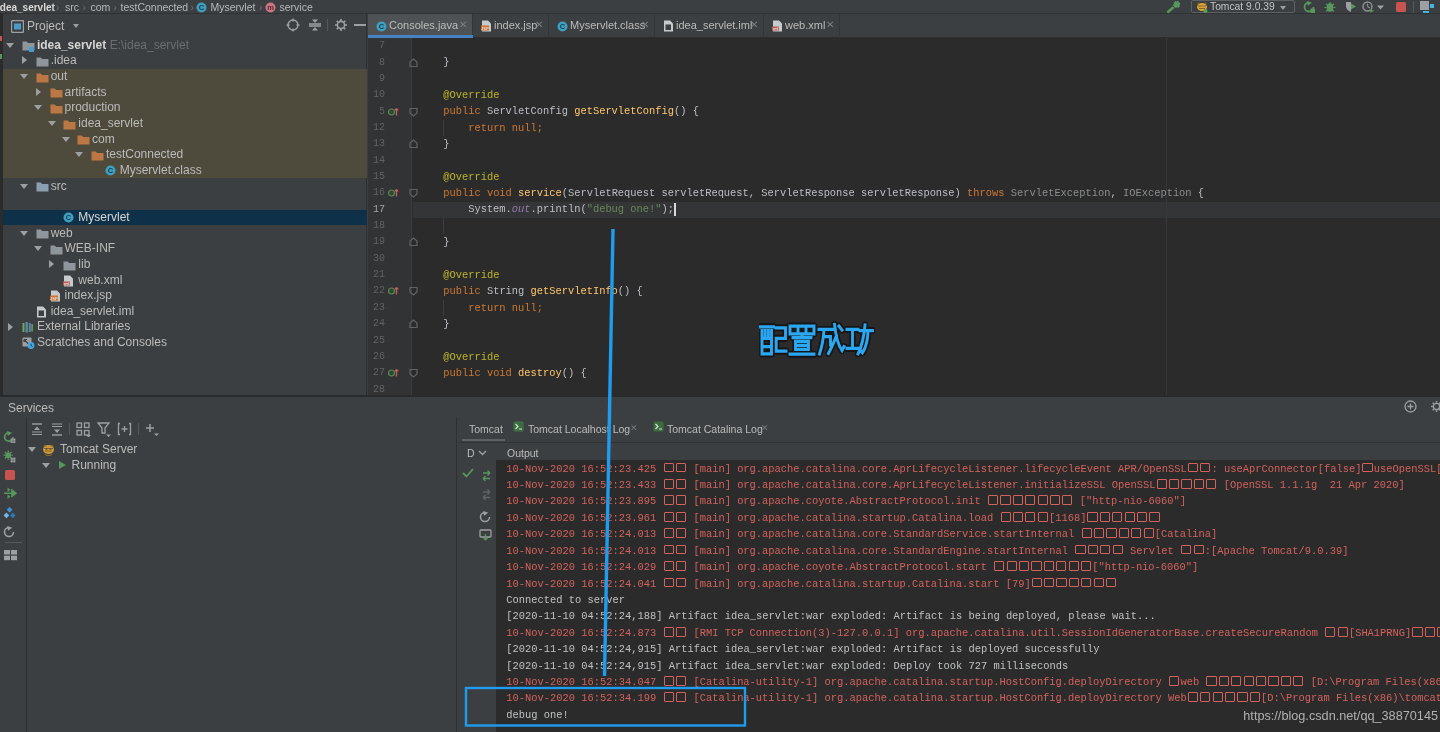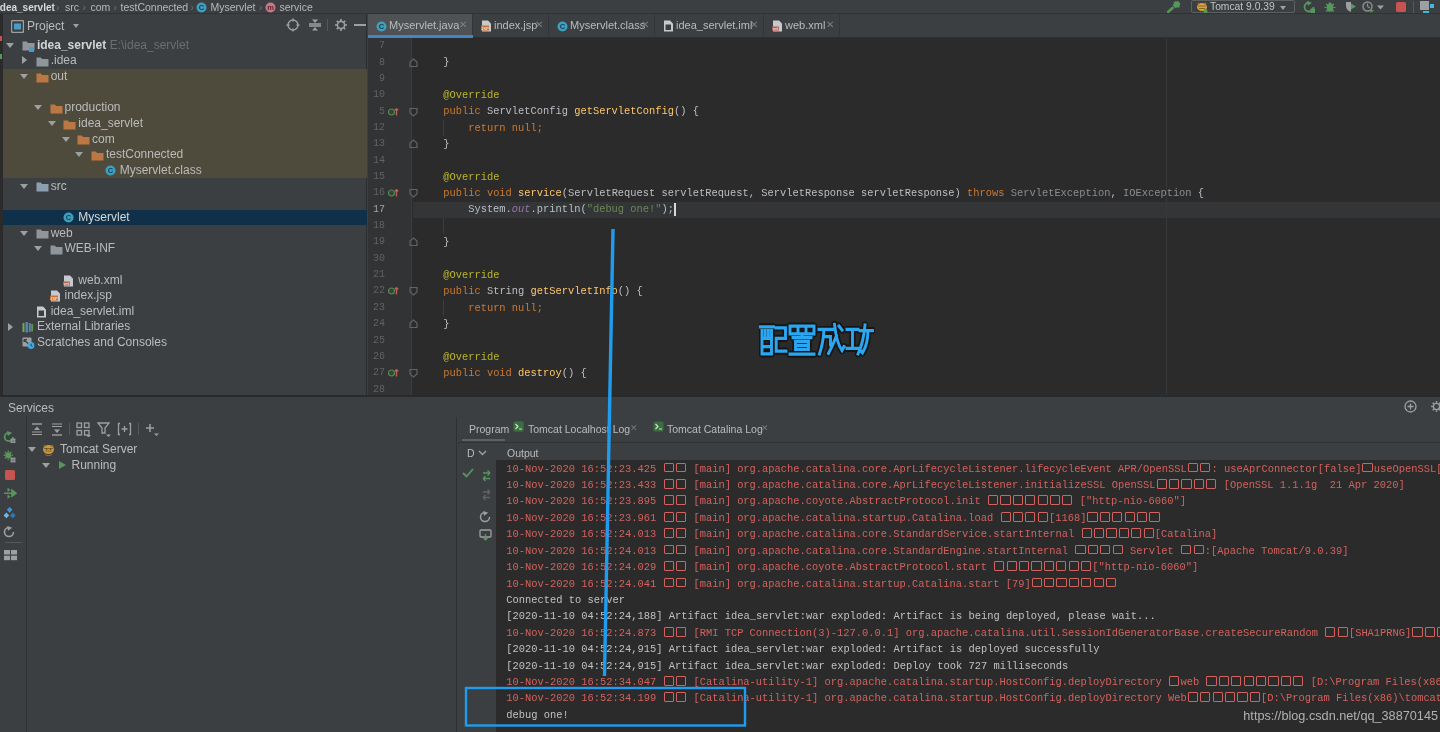--- a/index.html
+++ b/index.html
@@ -149,20 +149,27 @@
       </svg>
       <div class="lbl" style="left:47.7px">.idea</div>
     </div>
     <div class="trow" style="top:54.92px">
       <div class="arrow-d" style="left:17.2px"></div>
       <svg class="abs" style="left:32.7px;top:2.8px" width="13" height="11" viewBox="0 0 13 11">
         <path d="M0.5,1.5 h4.2 l1.4,1.6 h6.4 v7.4 h-12 z" fill="#bb7845"></path>
       </svg>
       <div class="lbl" style="left:47.7px">out</div>
     </div>
+    <div class="trow" style="top:70.58px">
+      <div class="arrow-r" style="left:32.5px"></div>
+      <svg class="abs" style="left:46.5px;top:2.8px" width="13" height="11" viewBox="0 0 13 11">
+        <path d="M0.5,1.5 h4.2 l1.4,1.6 h6.4 v7.4 h-12 z" fill="#bb7845"></path>
+      </svg>
+      <div class="lbl" style="left:61.5px">artifacts</div>
+    </div>
     <div class="trow" style="top:86.24px">
       <div class="arrow-d" style="left:31px"></div>
       <svg class="abs" style="left:46.5px;top:2.8px" width="13" height="11" viewBox="0 0 13 11">
         <path d="M0.5,1.5 h4.2 l1.4,1.6 h6.4 v7.4 h-12 z" fill="#bb7845"></path>
       </svg>
       <div class="lbl" style="left:61.5px">production</div>
     </div>
     <div class="trow" style="top:101.9px">
       <div class="arrow-d" style="left:44.8px"></div>
       <svg class="abs" style="left:60.3px;top:2.8px" width="13" height="11" viewBox="0 0 13 11">
@@ -211,20 +218,27 @@
         <path d="M0.5,1.5 h4.2 l1.4,1.6 h6.4 v7.4 h-12 z" fill="#8e959b"></path>
       </svg>
       <div class="lbl" style="left:47.7px">web</div>
     </div>
     <div class="trow" style="top:227.18px">
       <div class="arrow-d" style="left:31px"></div>
       <svg class="abs" style="left:46.5px;top:2.8px" width="13" height="11" viewBox="0 0 13 11">
         <path d="M0.5,1.5 h4.2 l1.4,1.6 h6.4 v7.4 h-12 z" fill="#8e959b"></path>
       </svg>
       <div class="lbl" style="left:61.5px">WEB-INF</div>
+    </div>
+    <div class="trow" style="top:242.84px">
+      <div class="arrow-r" style="left:46.3px"></div>
+      <svg class="abs" style="left:60.3px;top:2.8px" width="13" height="11" viewBox="0 0 13 11">
+        <path d="M0.5,1.5 h4.2 l1.4,1.6 h6.4 v7.4 h-12 z" fill="#8e959b"></path>
+      </svg>
+      <div class="lbl" style="left:75.3px">lib</div>
     </div>
     <div class="trow" style="top:258.5px">
       <svg class="abs" style="left:60.3px;top:2px" width="11" height="12" viewBox="0 0 11 12">
         <path d="M1,0.5 h6 l3,3 v8 h-9 z" fill="#c6cacc"></path>
         <rect x="0" y="6.5" width="7" height="4" fill="#b35b53"></rect>
         <text x="3.5" y="9.8" font-size="3.6" fill="#fff" text-anchor="middle" font-family="Liberation Sans">xml</text>
       </svg>
       <div class="lbl" style="left:75.3px">web.xml</div>
     </div>
     <div class="trow" style="top:274.16px">
@@ -262,21 +276,21 @@
       <div class="lbl" style="left:33.9px">Scratches and Consoles</div>
     </div>
   </div>
 <div id="edit">
     <div id="tabs">
       <div class="tab" style="left:0px;width:105px;background:#4e5254;">
         <svg class="abs" style="left:8px;top:6.5px" width="11" height="11">
           <circle cx="5.5" cy="5.5" r="5" fill="#3f9fbe"></circle>
           <text x="5.5" y="8.2" font-size="7.5" font-weight="bold" fill="#173c4c" text-anchor="middle" font-family="Liberation Sans">C</text>
         </svg>
-        <div class="tx" style="left:21px">Myservlet.java</div>
+        <div class="tx" style="left:21px">Consoles.java</div>
         <div class="x" style="left:91px">✕</div>
       </div>
       <div class="tab" style="left:105px;width:76px;">
         <svg class="abs" style="left:8px;top:6px" width="11" height="12" viewBox="0 0 11 12">
           <path d="M1,0.5 h6 l3,3 v8 h-9 z" fill="#c6cacc"></path>
           <rect x="0" y="5.5" width="8" height="5" fill="#ca7236"></rect>
           <text x="4" y="9.6" font-size="4" fill="#fff" text-anchor="middle" font-family="Liberation Sans">JSP</text>
         </svg>
         <div class="tx" style="left:21px">index.jsp</div>
         <div class="x" style="left:62px">✕</div>
@@ -484,21 +498,21 @@
           <path d="M1,2.5 L3,0.3 L4.5,2.2 Z M12,2.5 L10,0.3 L8.5,2.2 Z" fill="#8a6420"></path>
           <path d="M2,4.5 H11 M3,7 H10" stroke="#8a6420" stroke-width="1"></path>
           <circle cx="4.5" cy="5" r="0.8" fill="#3c3f41"></circle>
           <circle cx="8.5" cy="5" r="0.8" fill="#3c3f41"></circle>
           <path d="M3,10.5 C5,11.8 8,11.8 10,10.5" stroke="#8a6420" stroke-width="1.2" fill="none"></path>
         </svg>
         <div class="lbl" style="left:32px">Tomcat Server</div>
       </div>
     </div>
     <div id="conhead">
-      <div class="ttab" style="left:11px;top:6px">Program</div>
+      <div class="ttab" style="left:11px;top:6px">Tomcat</div>
       <div class="abs" style="left:4px;top:22px;width:43px;height:2px;background:#5e6163"></div>
       <div class="abs" style="left:55px;top:4px;width:11px;height:11px;background:#42484a;border-radius:2px"></div>
       <svg class="abs" style="left:55px;top:4px" width="11" height="11" viewBox="0 0 11 11">
         <rect x="0.5" y="0.5" width="10" height="10" rx="1.5" fill="#3b6e3f"></rect>
         <path d="M2.5,3 L5,5.5 L2.5,8 M6,8 H9" stroke="#cfe3cf" stroke-width="1.2" fill="none"></path>
       </svg>
       <div class="ttab" style="left:70px;top:6px">Tomcat Localhost Log</div>
       <div class="ttab" style="left:172px;top:6px;color:#75787a;font-size:9px">✕</div>
       <svg class="abs" style="left:195px;top:4px" width="11" height="11" viewBox="0 0 11 11">
         <rect x="0.5" y="0.5" width="10" height="10" rx="1.5" fill="#3b6e3f"></rect>

